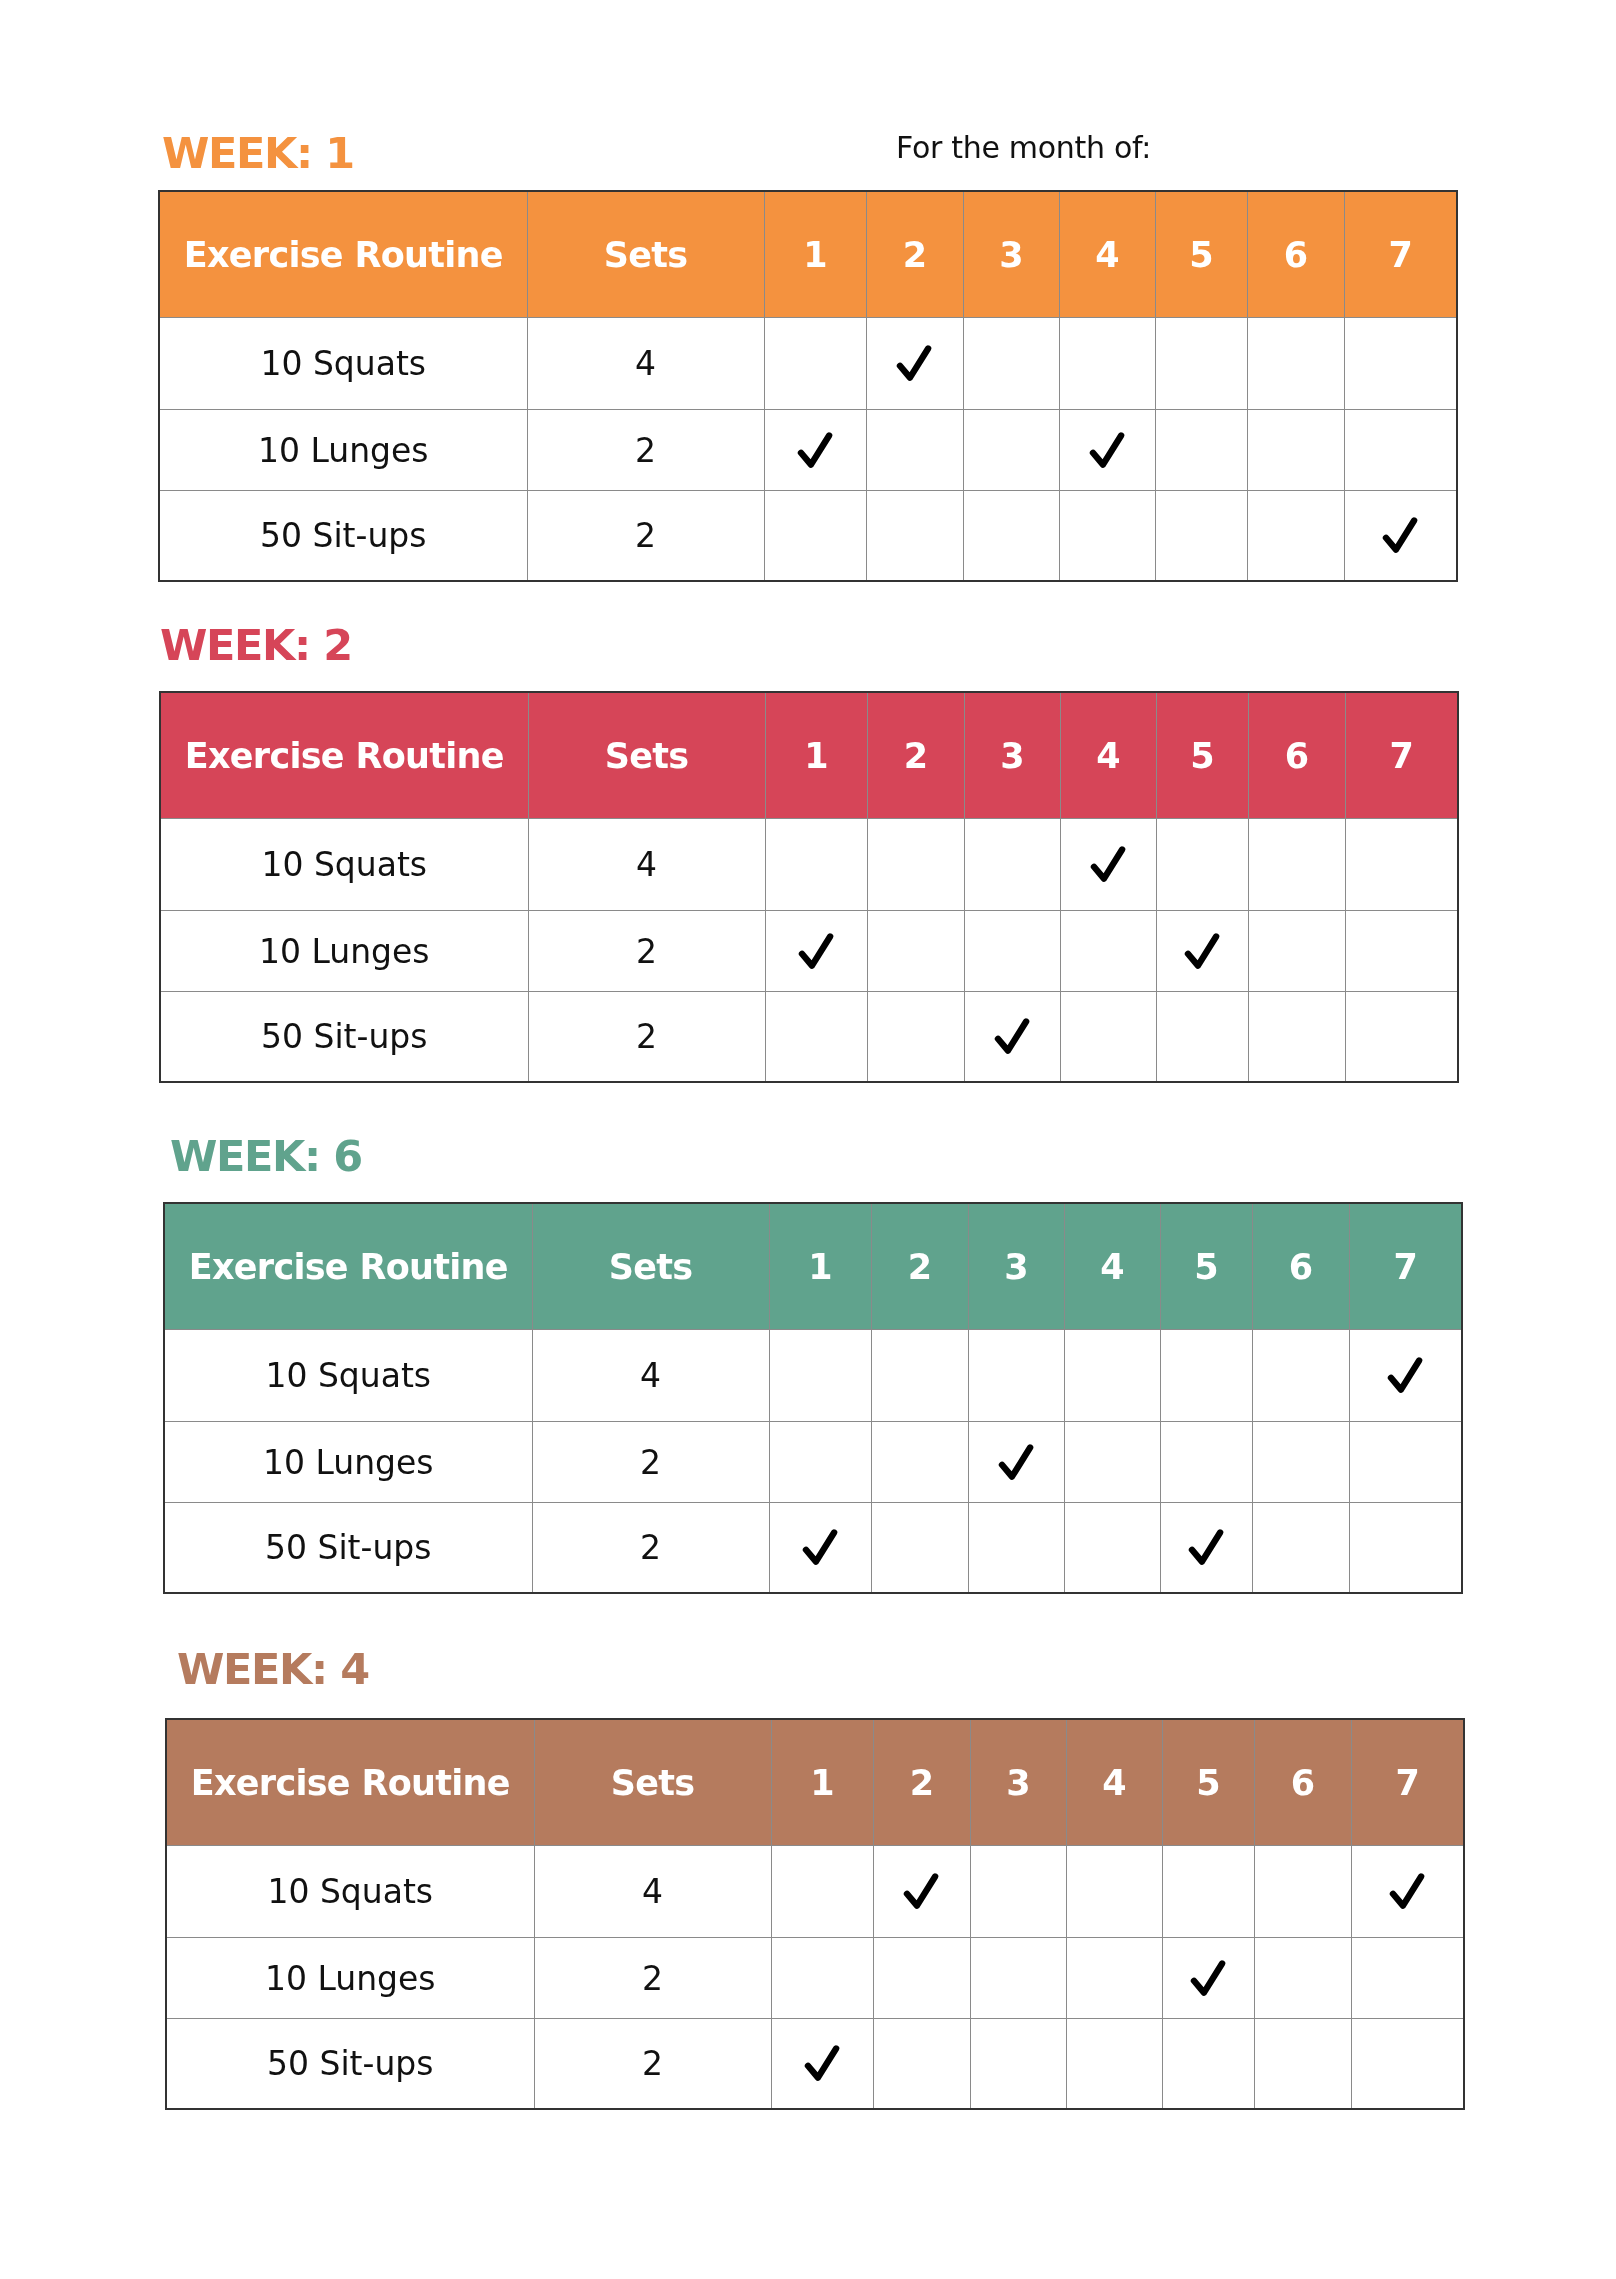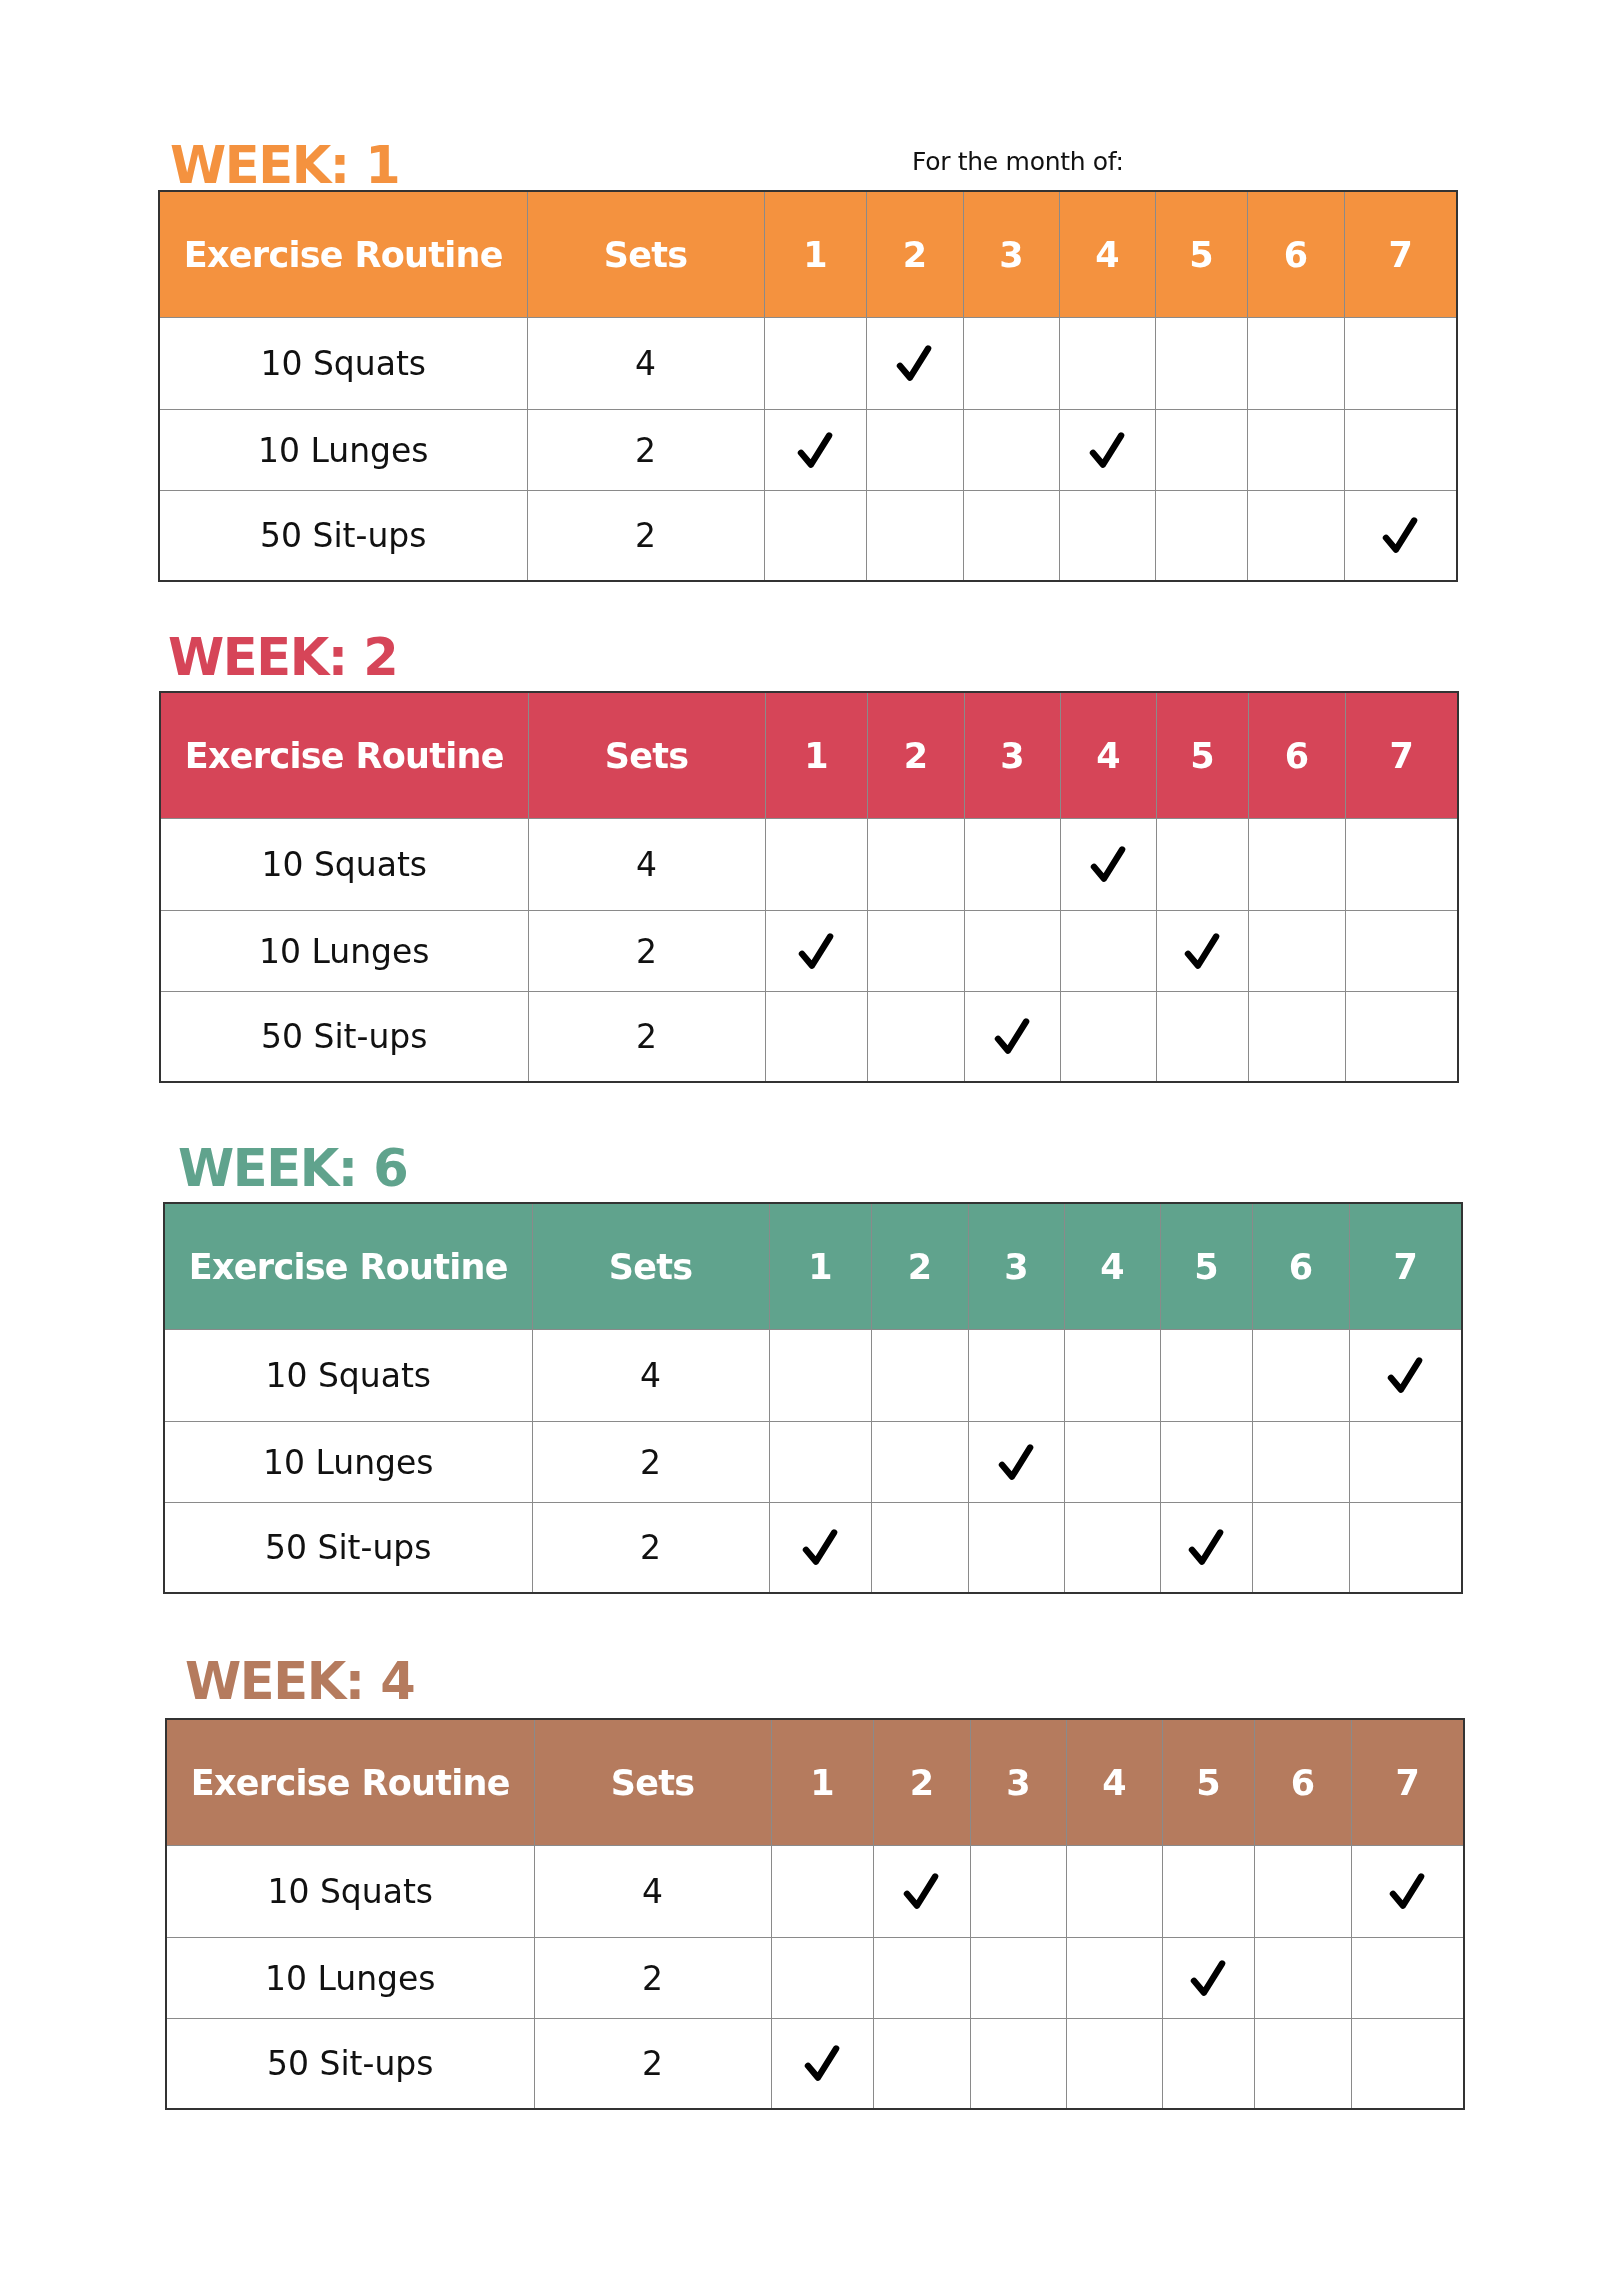--- a/index.html
+++ b/index.html
@@ -1,18 +1,18 @@
 <!DOCTYPE html>
 <html style="font-size:14.7px"><head>
 <meta charset="utf-8">
 <style>
   html, body { margin: 0; padding: 0; background: #ffffff; }
   body { width: 1616px; height: 2279px; position: relative; overflow: hidden; font-family: "DejaVu Sans", "Liberation Sans", sans-serif; color: #111; }
-  .week-title { position: absolute; font-family: "DejaVu Sans", sans-serif; font-weight: bold; font-size: 51px; line-height: 1; letter-spacing: -1.4px; margin: 8px; }
-  .month-label { position: absolute; left: 896px; top: 133px; font-family: "DejaVu Sans", sans-serif; font-size: 25px; line-height: 1; color: #111; margin: 16px; letter-spacing: -0.3px; }
+  .week-title { position: absolute; font-family: "DejaVu Sans", sans-serif; font-weight: bold; font-size: 43px; line-height: 1; letter-spacing: -1.4px; margin: 0; }
+  .month-label { position: absolute; left: 896px; top: 133px; font-family: "DejaVu Sans", sans-serif; font-size: 30px; line-height: 1; color: #111; margin: 0; letter-spacing: -0.3px; }
   table.week-table { position: absolute; border-collapse: collapse; table-layout: fixed; width: 1298px; border: 2.8px solid #333; }
   table.week-table th, table.week-table td { border: 1.8px solid #8a8a8a; padding: 0; text-align: center; vertical-align: middle; overflow: hidden; }
   table.week-table th { color: #ffffff; font-family: "DejaVu Sans", sans-serif; font-weight: bold; font-size: 35px; height: 125px; letter-spacing: -0.7px; white-space: nowrap; }
   table.week-table td { font-family: "DejaVu Sans", sans-serif; font-size: 33px; color: #111; white-space: nowrap; background: #fff; }
   tr.r1 td { height: 91px; }
   tr.r2 td { height: 80px; }
   tr.r3 td { height: 89px; }
   .check { display: inline-block; width: 39px; height: 40px; vertical-align: middle; }
   .check svg { width: 39px; height: 40px; display: block; }
 </style>

